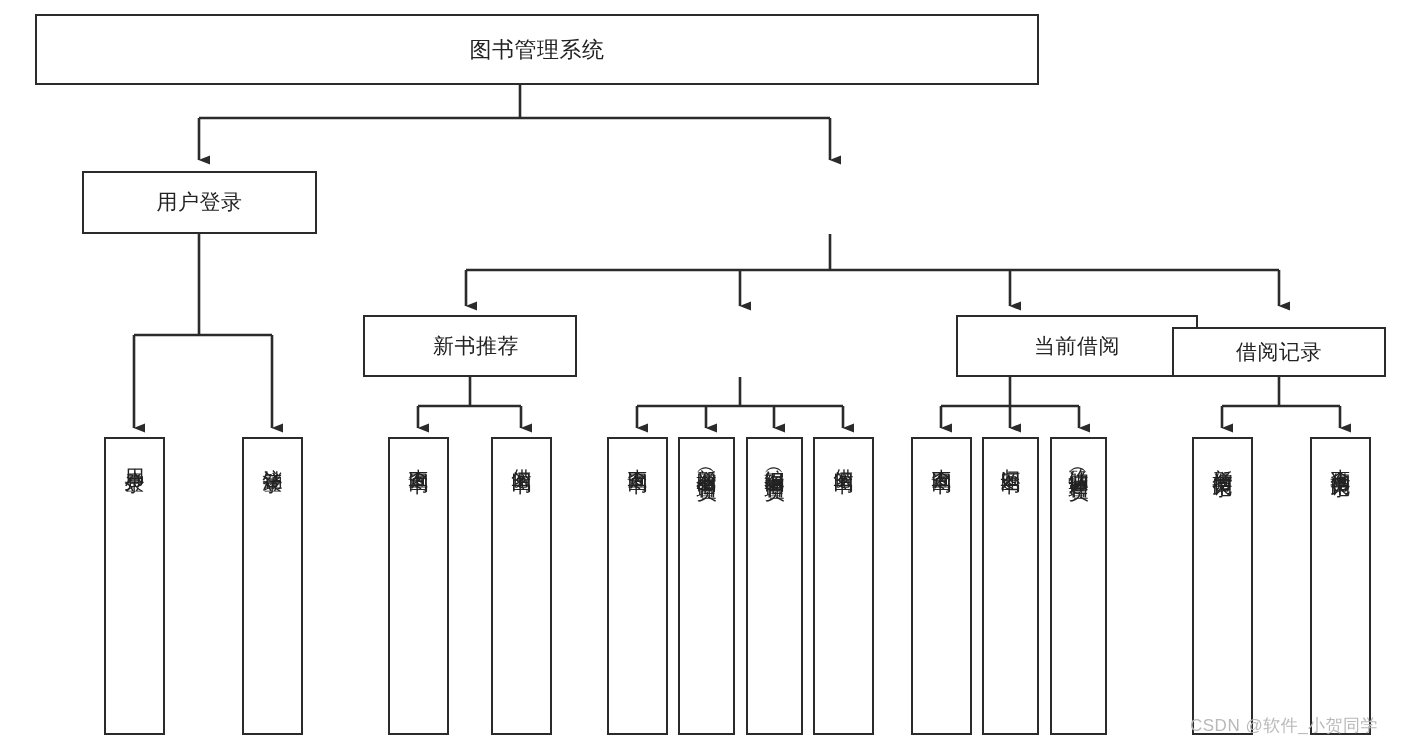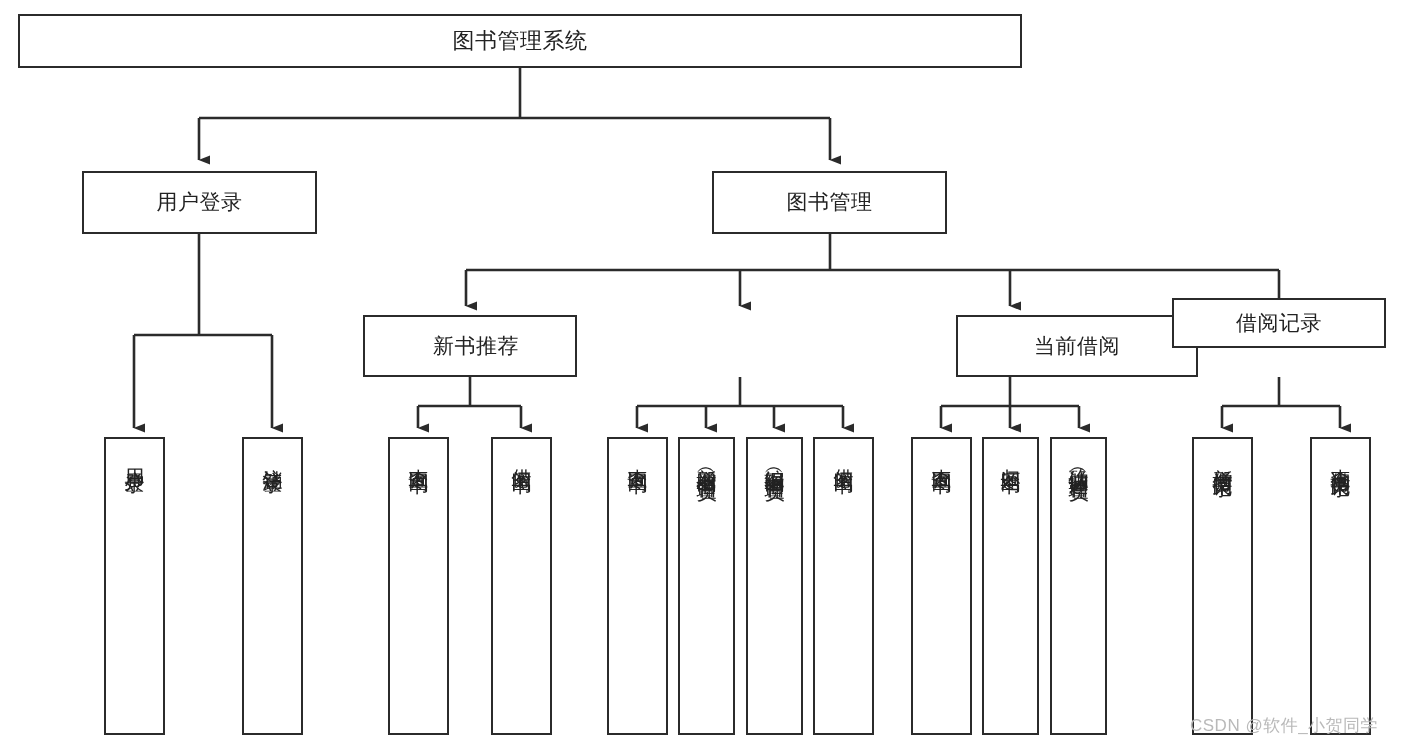--- a/index.html
+++ b/index.html
@@ -114,38 +114,35 @@
       <path d="M1010,406 L1010,428" marker-end="url(#arw)"></path>
       <path d="M1079,406 L1079,428" marker-end="url(#arw)"></path>
 
       <path d="M1279,377 L1279,406"></path>
       <path d="M1222,406 L1340,406"></path>
       <path d="M1222,406 L1222,428" marker-end="url(#arw)"></path>
       <path d="M1340,406 L1340,428" marker-end="url(#arw)"></path>
     </g>
   </svg>
 
-  <div class="node horiz root" style="left:18px; top:14px; width:1004px; height:54px;">
+  <div class="node horiz root" style="left:35px; top:14px; width:1004px; height:71px;">
     <span class="lbl">图书管理系统</span>
   </div>
 
   <div class="node horiz" style="left:82px; top:171px; width:235px; height:63px;">
     <span class="lbl">用户登录</span>
-  </div>
-  <div class="node horiz" style="left:712px; top:171px; width:235px; height:63px;">
-    <span class="lbl">图书管理</span>
   </div>
 
   <div class="node horiz" style="left:363px; top:315px; width:214px; height:62px;padding-left:12px;">
     <span class="lbl">新书推荐</span>
   </div>
   <div class="node horiz" style="left:956px; top:315px; width:242px; height:62px;">
     <span class="lbl">当前借阅</span>
   </div>
-  <div class="node horiz" style="left:1172px; top:298px; width:214px; height:50px;">
+  <div class="node horiz" style="left:1172px; top:327px; width:214px; height:50px;">
     <span class="lbl">借阅记录</span>
   </div>
 
   <div class="node vert" style="left:104px; top:437px; width:61px; height:298px;">
     <span class="lbl">用户登录</span>
   </div>
   <div class="node vert" style="left:242px; top:437px; width:61px; height:298px;">
     <span class="lbl">注销登录</span>
   </div>
 

